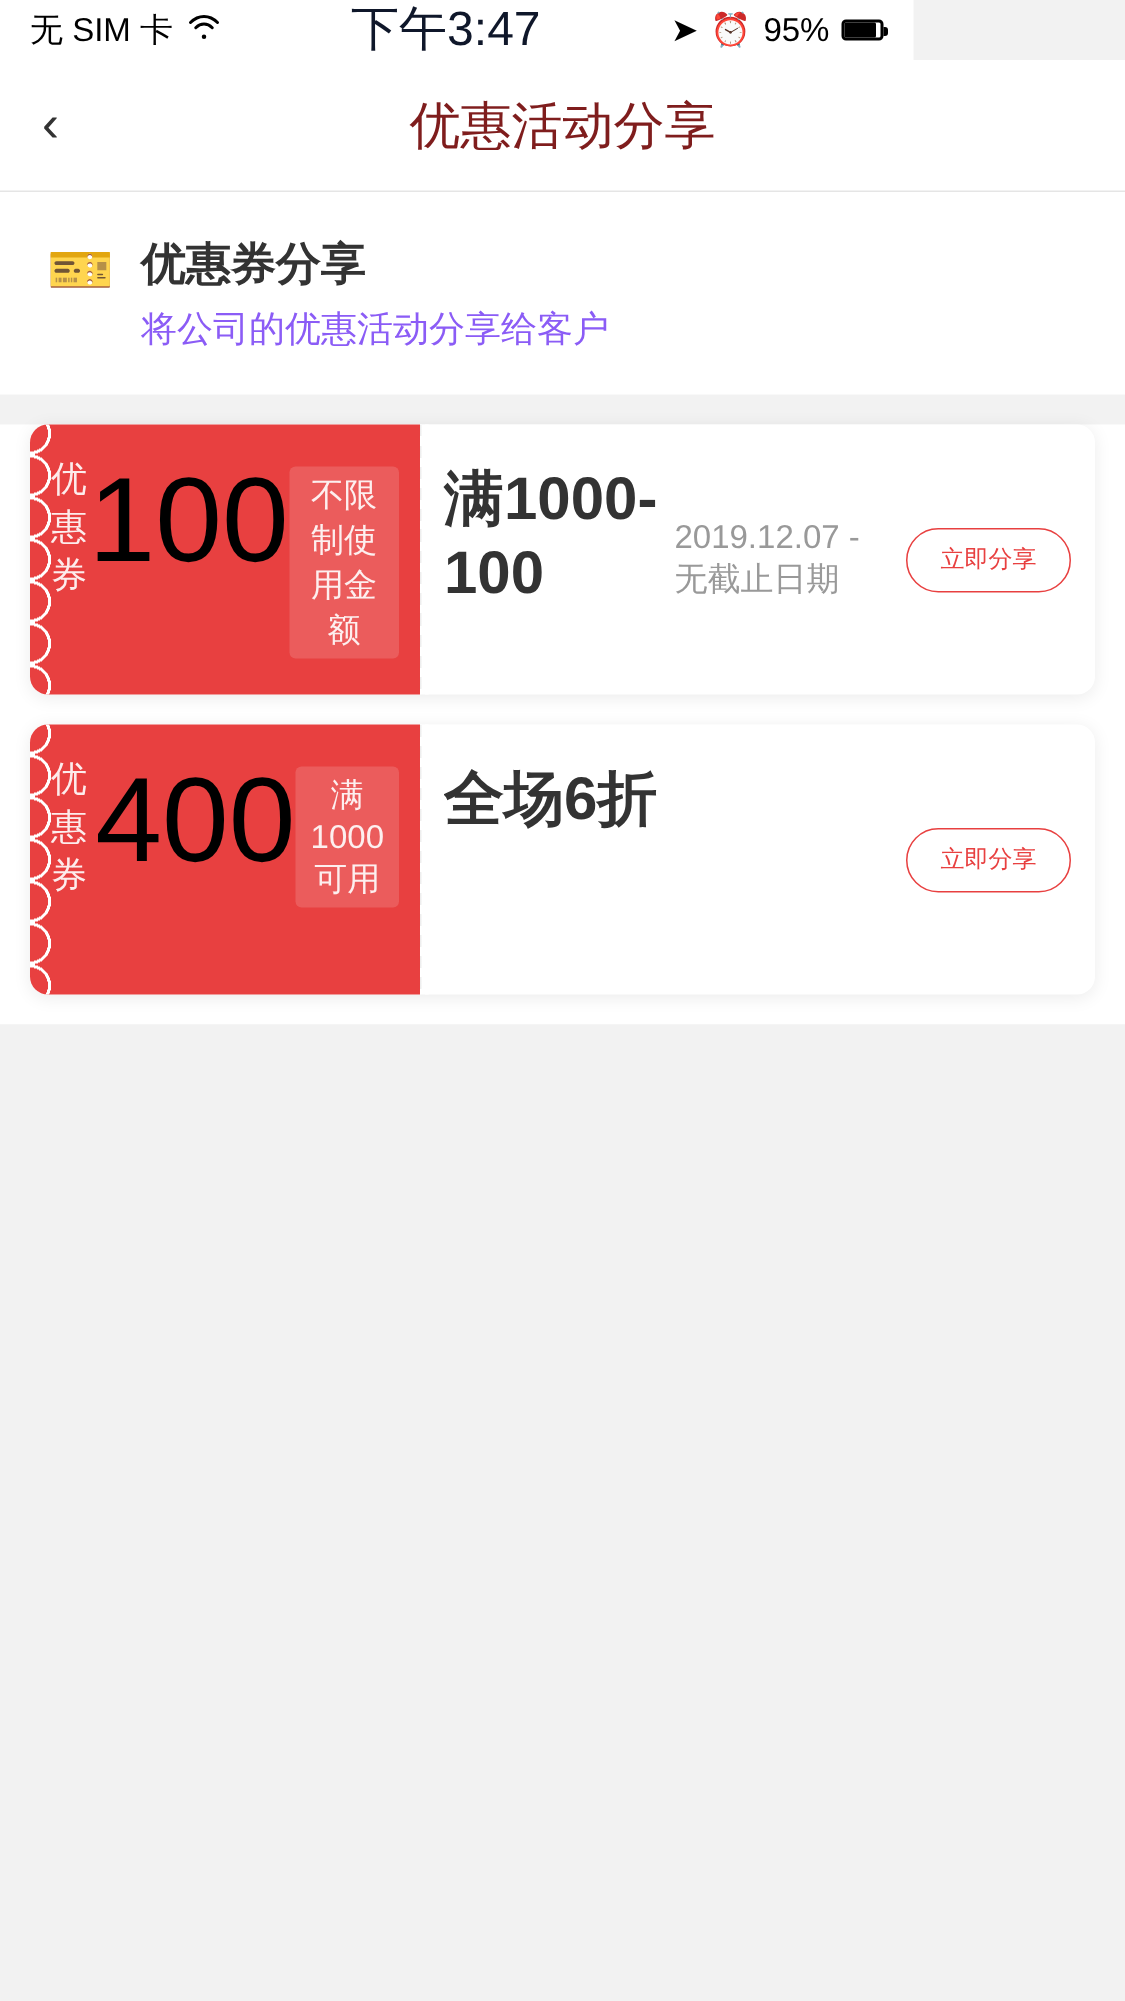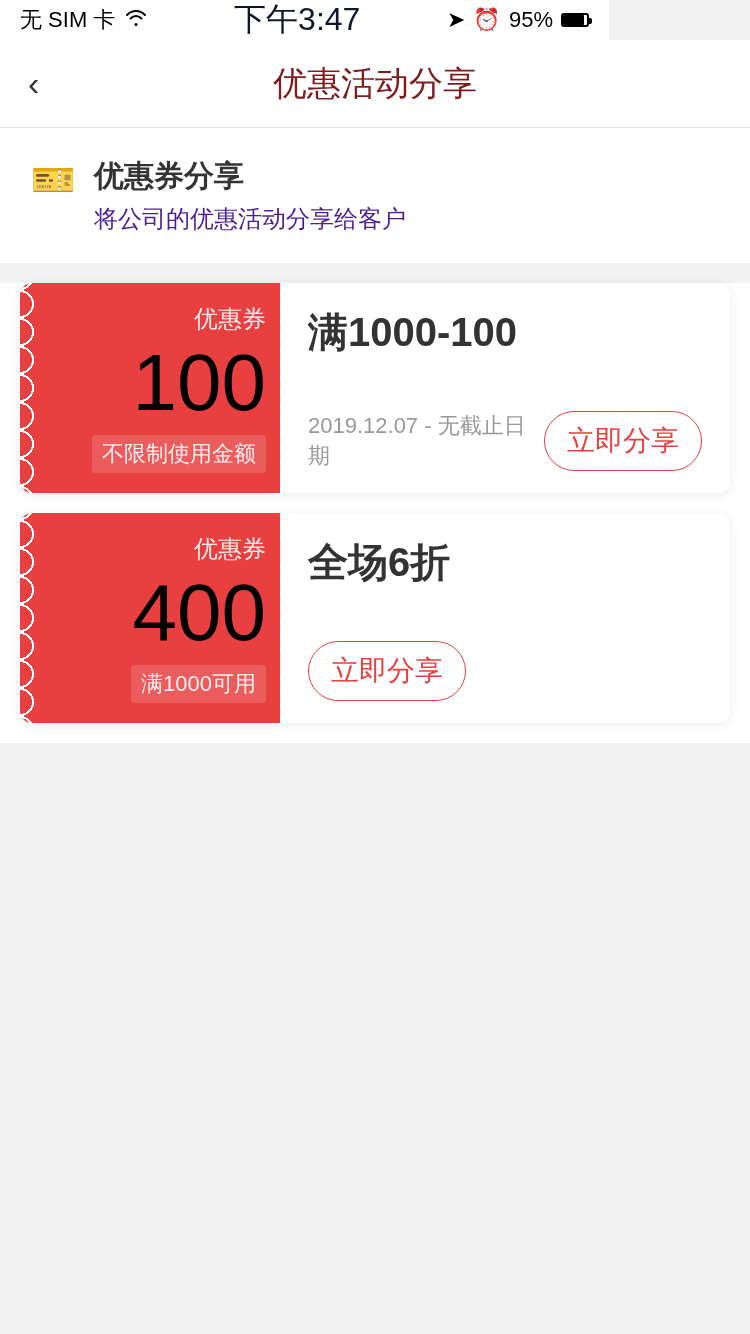--- a/index.html
+++ b/index.html
@@ -86,21 +86,21 @@
     }
     .section-text {}
     .section-title {
       font-size: 30px;
       font-weight: 700;
       color: #333;
       margin-bottom: 6px;
     }
     .section-subtitle {
       font-size: 24px;
-      color: #4c1d95;
+      color: #8b5cf6;
     }
 
     
     .coupons-area {
       background: #fff;
       padding: 0 0 20px 0;
     }
 
     
     .coupon-card {
@@ -113,22 +113,22 @@
       min-height: 180px;
       position: relative;
     }
 
     
     .coupon-left {
       width: 260px;
       background: #e84040;
       border-radius: 12px 0 0 12px;
       display: flex;
-      flex-direction: column;
-      align-items: flex-end;
+      flex-direction: row;
+      align-items: flex-start;
       justify-content: space-between;
       padding: 20px 14px;
       position: relative;
       flex-shrink: 0;
     }
     .coupon-left::before {
       content: '';
       position: absolute;
       right: -16px;
       top: 0;
@@ -181,23 +181,23 @@
       background: rgba(255,255,255,0.15);
       border-radius: 4px;
       padding: 4px 10px;
       text-align: center;
       margin-top: 8px;
     }
 
     
     .coupon-right {
       flex: 1;
-      padding: 22px 28px;
-      display: flex;
-      flex-direction: column;
+      padding: 22px 16px;
+      display: flex;
+      flex-direction: row;
       justify-content: space-between;
     }
     .coupon-name {
       font-size: 40px;
       font-weight: bold;
       color: #333;
       margin-bottom: 10px;
     }
     .coupon-date-row {
       display: flex;
@@ -206,21 +206,21 @@
       gap: 10px;
     }
     .coupon-date {
       font-size: 22px;
       color: #999;
     }
     .share-btn {
       border: 1.5px solid #e84040;
       border-radius: 30px;
       padding: 10px 22px;
-      font-size: 28px;
+      font-size: 16px;
       color: #e84040;
       background: #fff;
       cursor: pointer;
       white-space: nowrap;
       flex-shrink: 0;
       text-align: right;
     }
 
     
     .coupon-divider {

